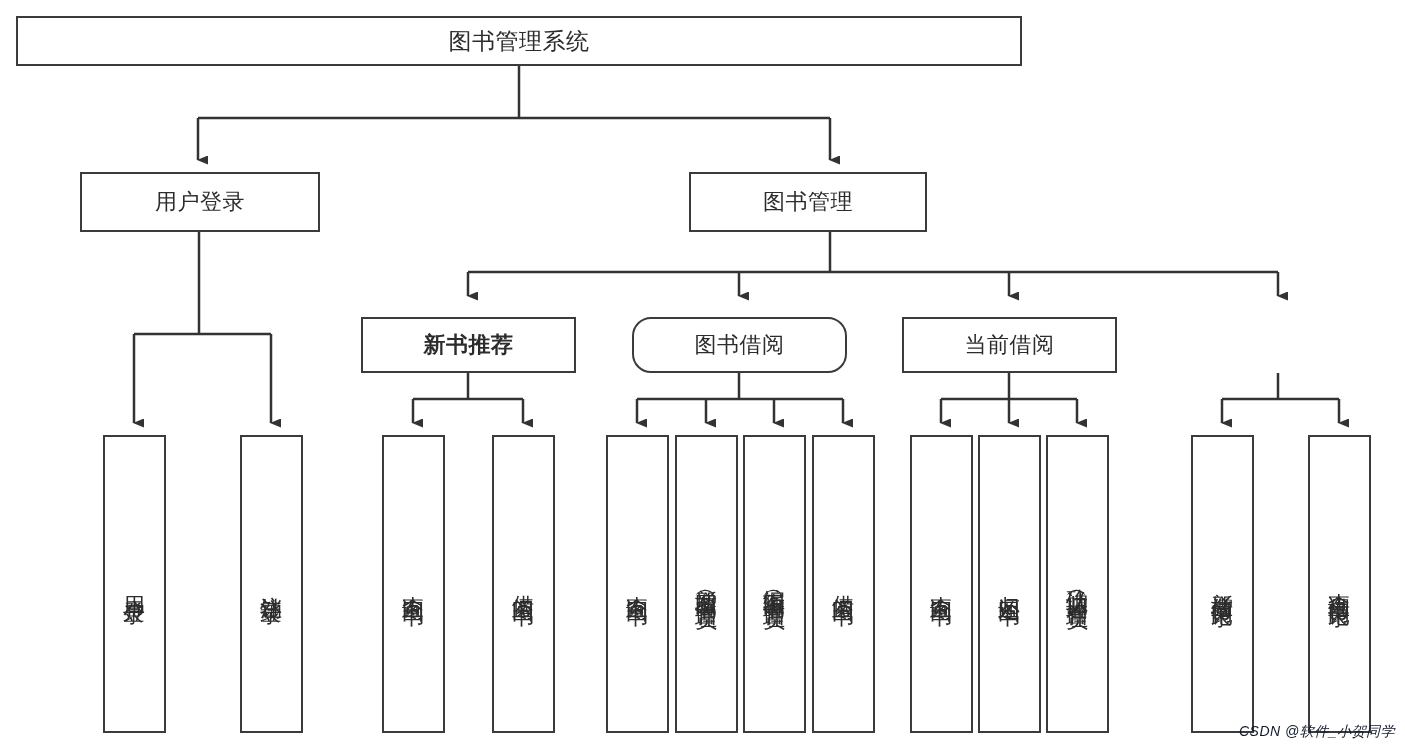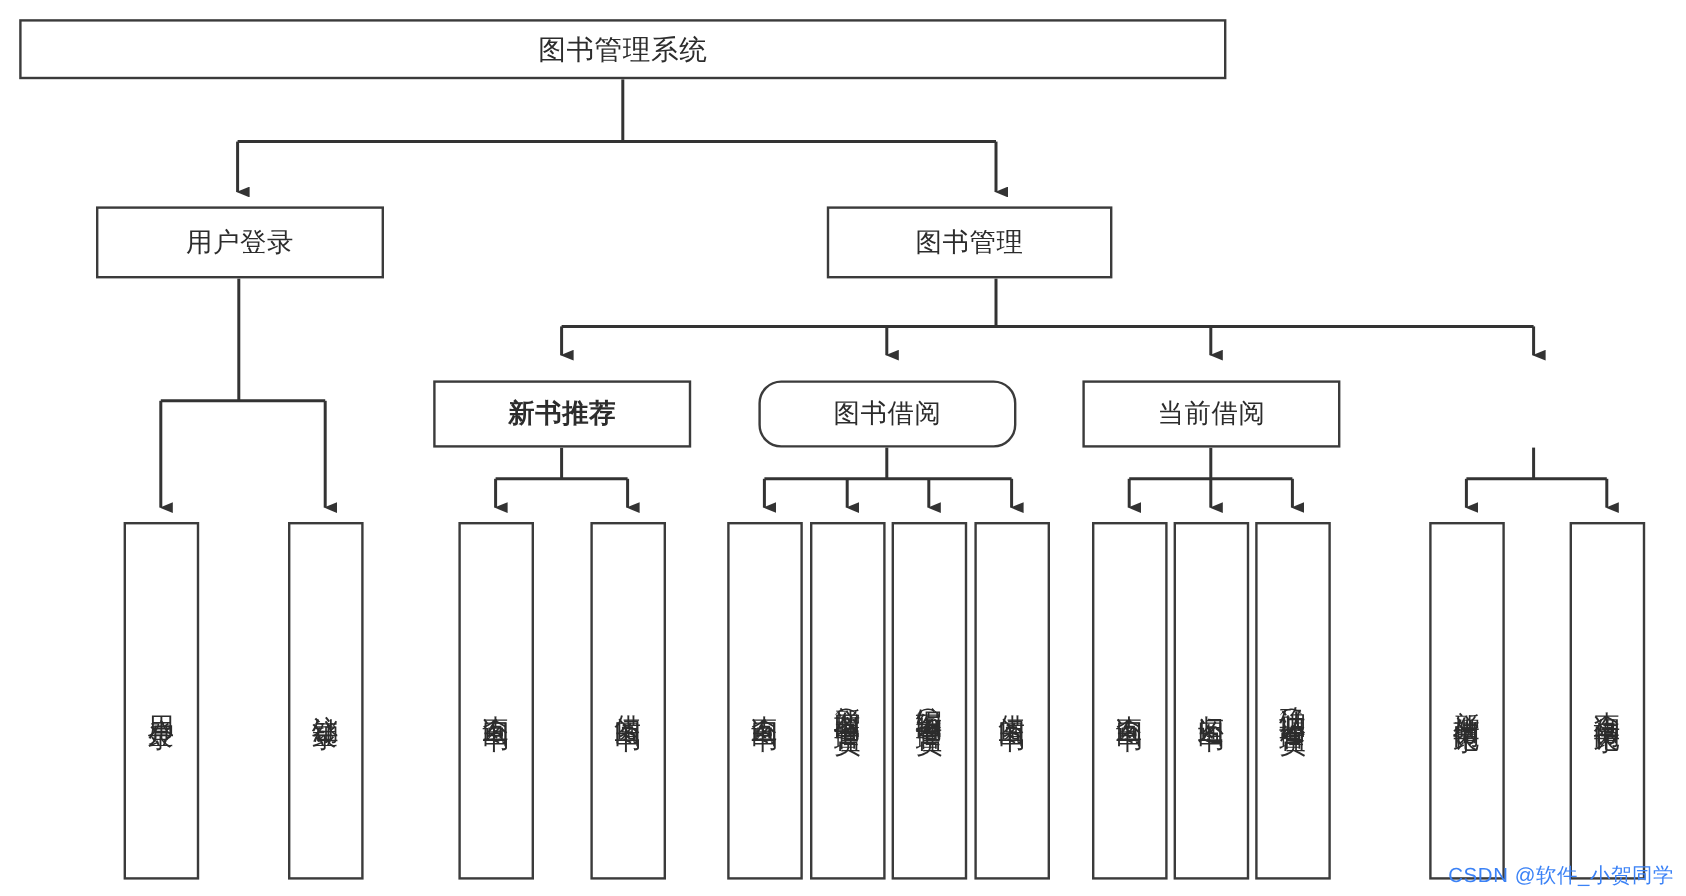--- a/index.html
+++ b/index.html
@@ -57,25 +57,26 @@
     text-orientation: upright;
     letter-spacing: 3px;
     line-height: 1.05;
     white-space: nowrap;
     max-height: 100%;
   }
   .watermark {
     position: absolute;
     right: 10px;
     bottom: 6px;
-    font-size: 17px;
-    color: #3b82f6;
+    font-size: 14px;
+    color: #0f172a;
     letter-spacing: 0.5px;
     z-index: 5;
     white-space: nowrap;
+    font-style: italic;
   }
 </style>
 </head>
 <body>
 
 <div id="diagram-root">
 
   <svg id="connector-layer" viewBox="0 0 1405 747" width="1405" height="747" xmlns="http://www.w3.org/2000/svg">
     <defs>
       <marker id="arrowhead" markerWidth="9" markerHeight="11" refX="4.5" refY="10" orient="auto" markerUnits="userSpaceOnUse">

